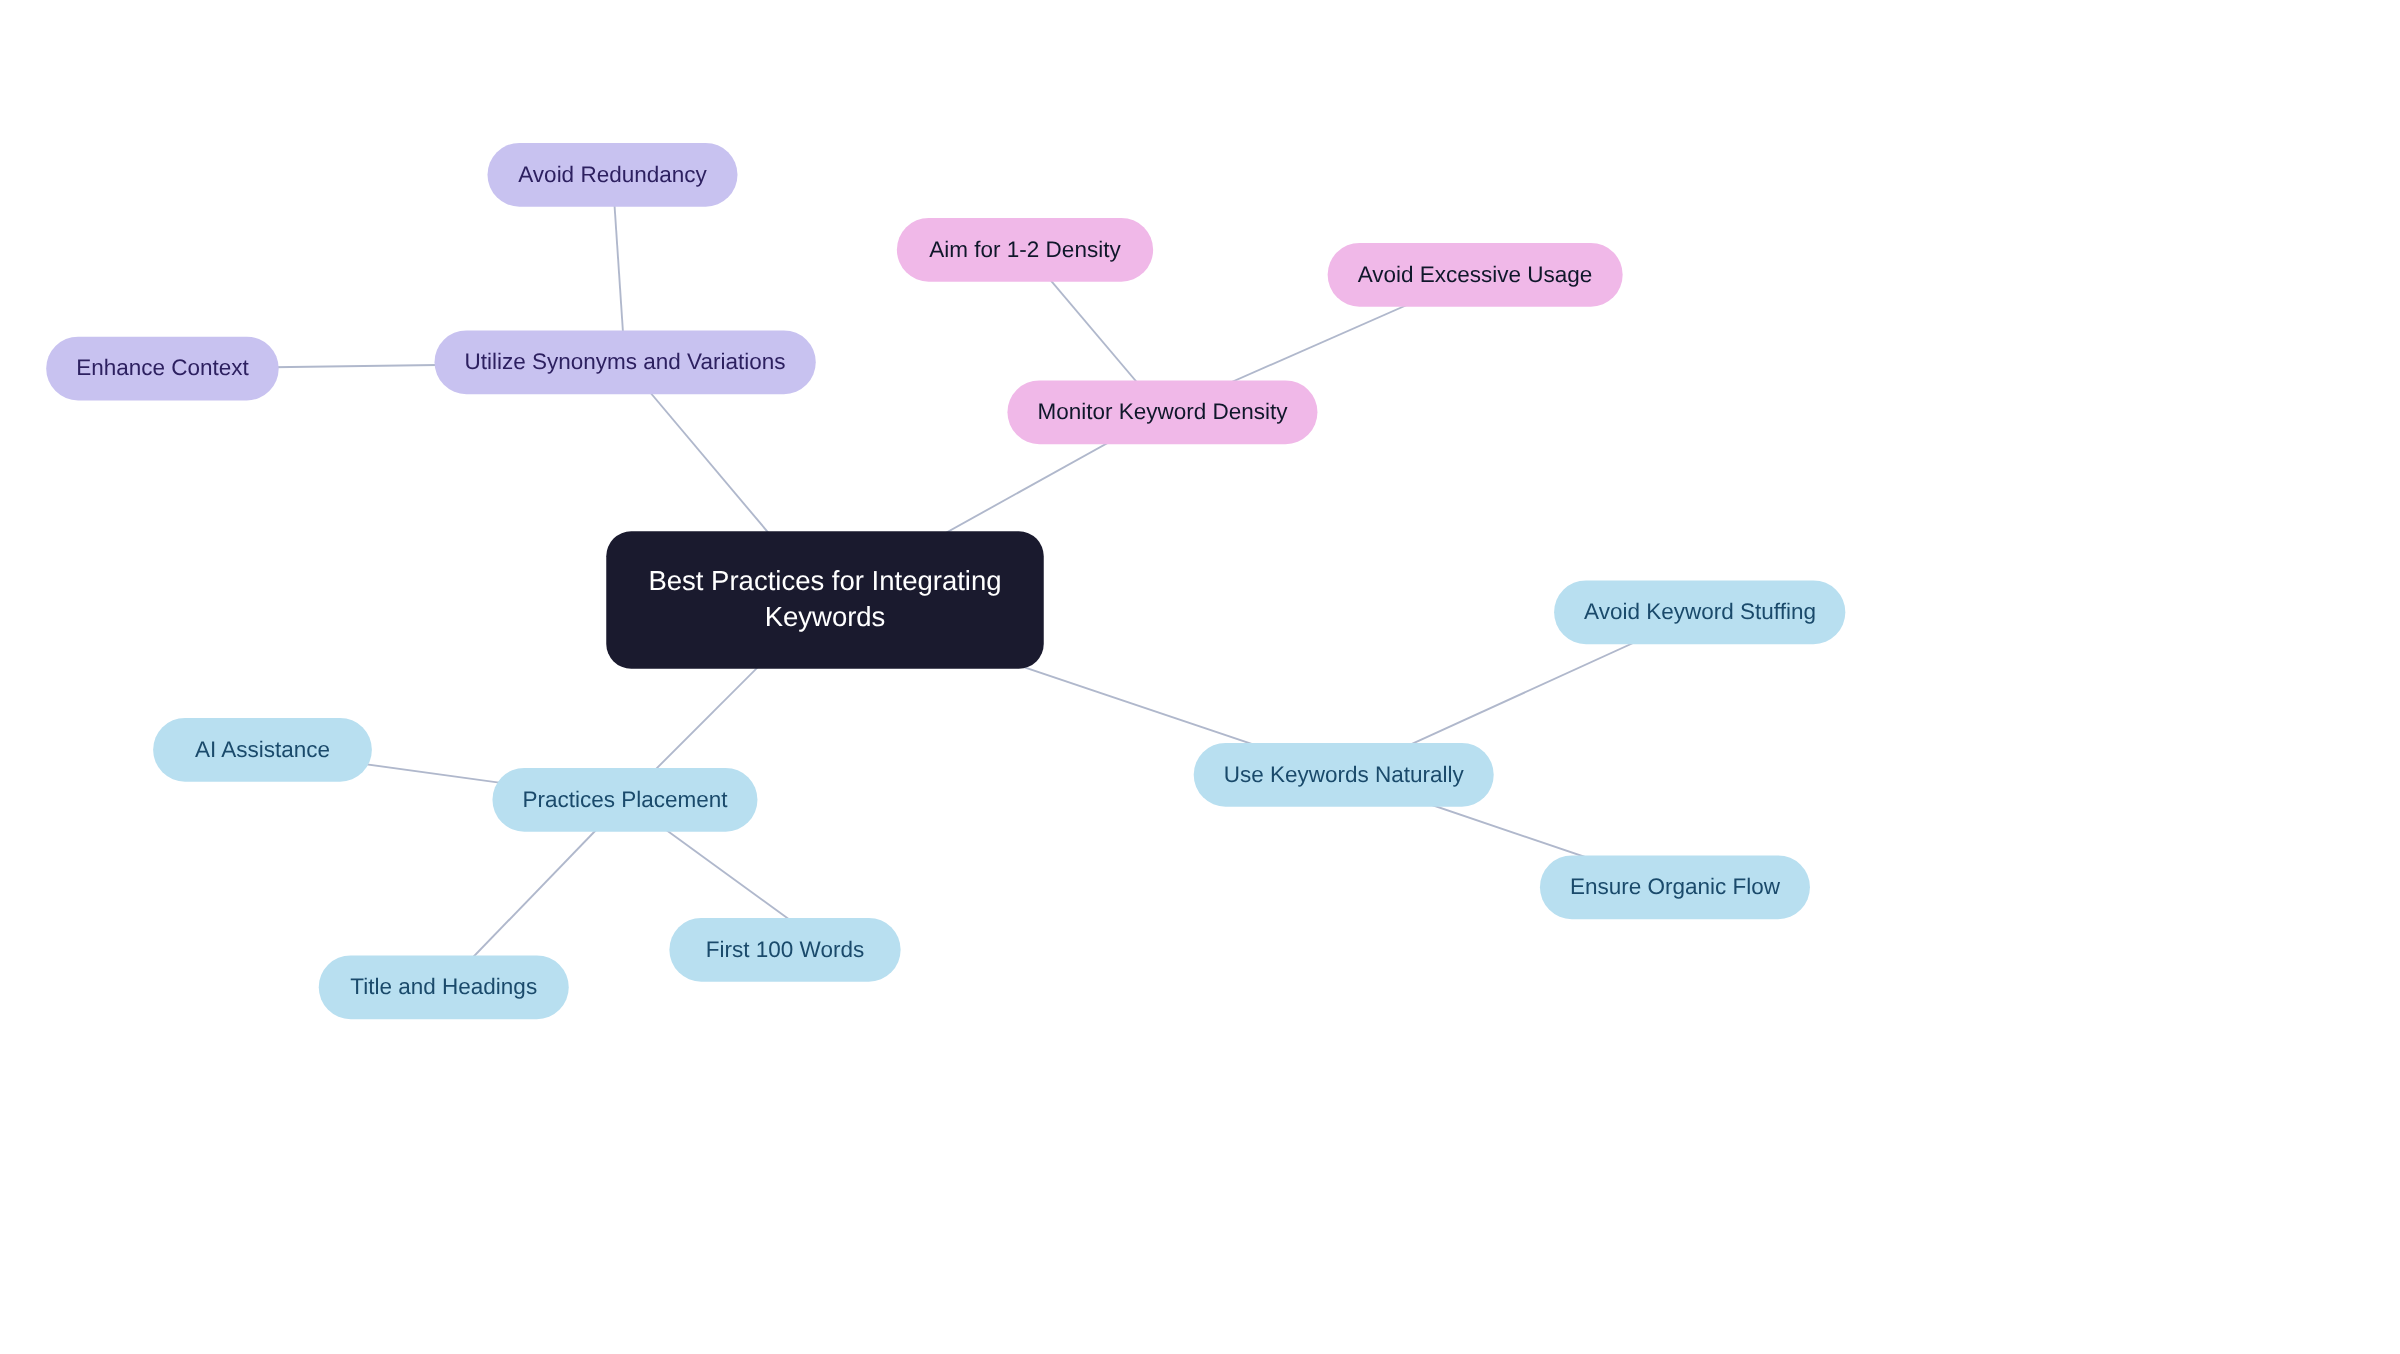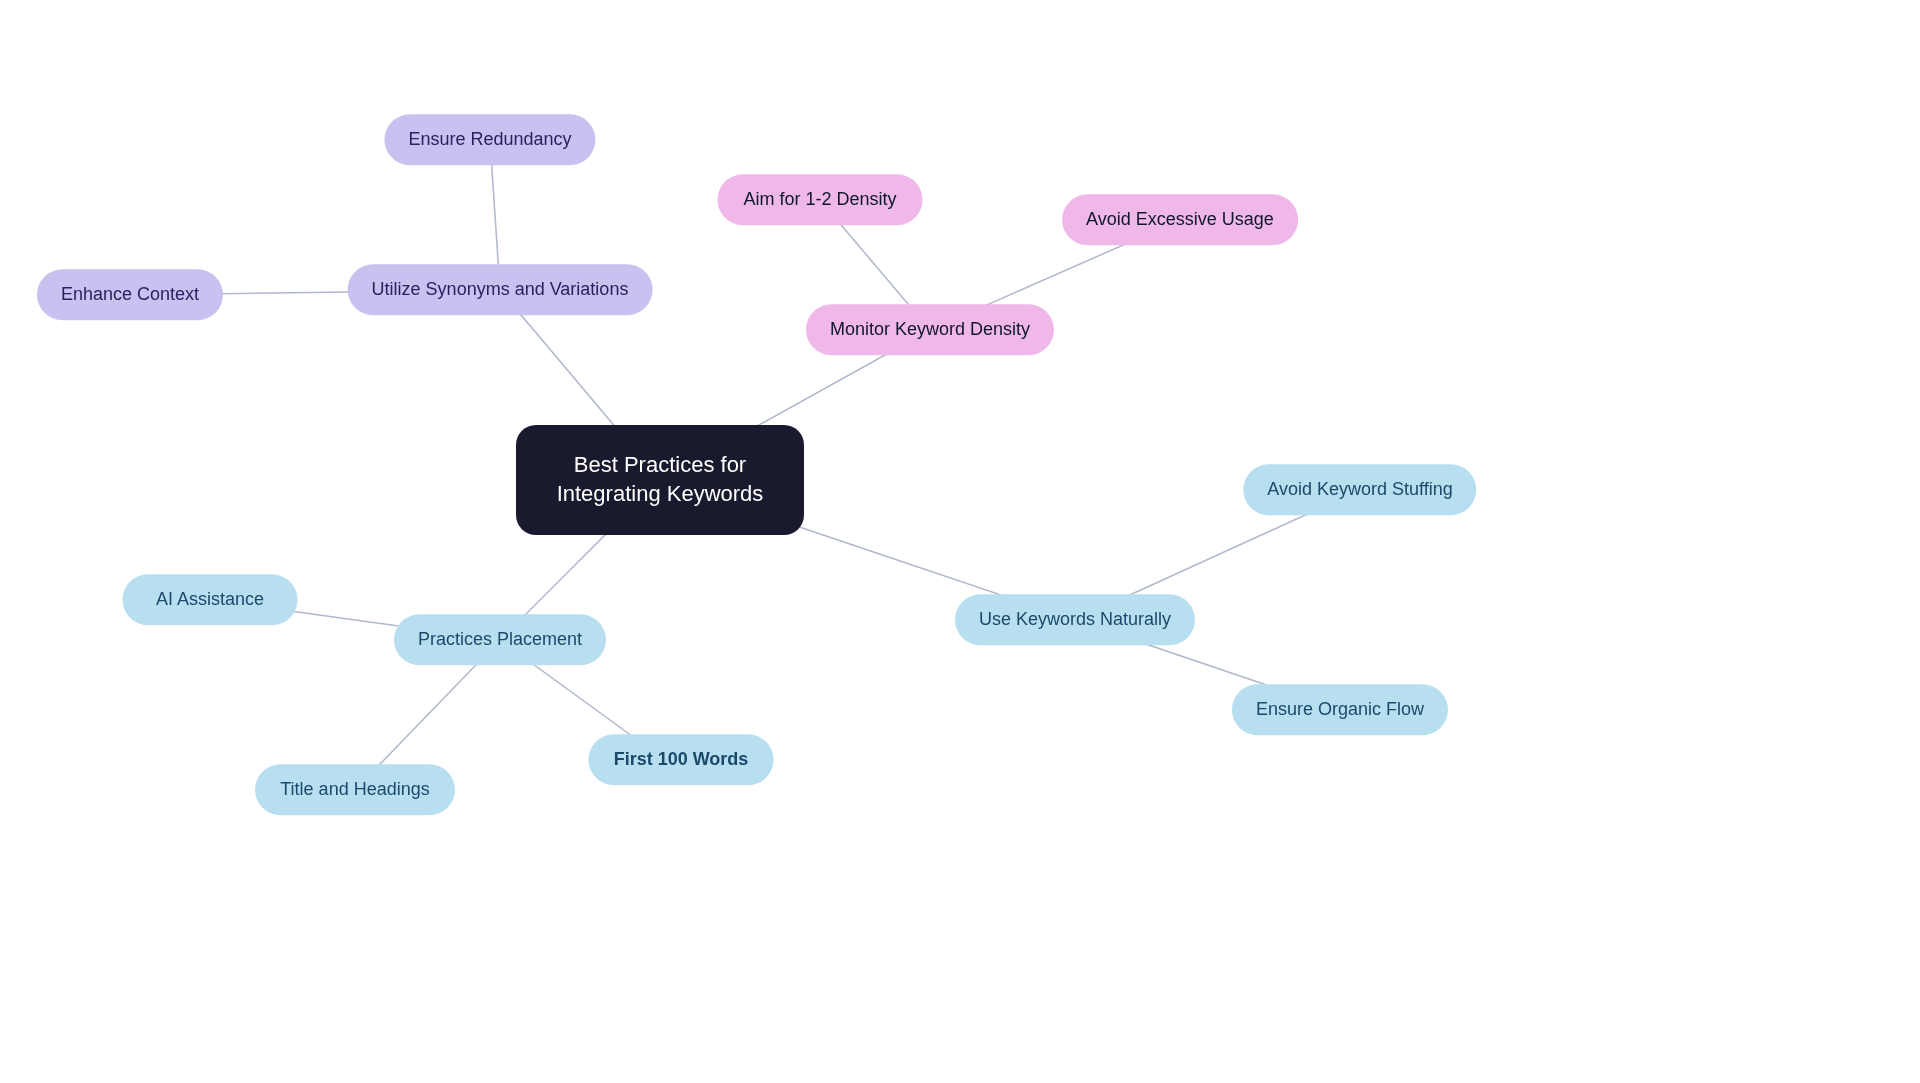--- a/index.html
+++ b/index.html
@@ -40,21 +40,21 @@
       font-size: 18px;
       line-height: 1.3;
       padding: 14px 24px;
     }
 
     .node-center {
       background: #1a1a2e;
       color: #ffffff;
       font-size: 22px;
       font-weight: 500;
-      width: 288px;
+      width: 350px;
       height: 110px;
       border-radius: 20px;
     }
 
     .node-purple {
       background: #c8c2f0;
       color: #2d2060;
       font-size: 18px;
     }
 
@@ -90,21 +90,21 @@
       <line x1="500" y1="640" x2="665" y2="760" stroke="#b0b8cc" stroke-width="1.5"></line>
     </svg>
 <div class="node node-center" style="left: 660px; top: 480px;">
       <span>Best Practices for Integrating Keywords</span>
     </div>
     <div class="node node-purple" style="left: 500px; top: 290px; min-width: 200px;">
       <span>Utilize Synonyms and
 Variations</span>
     </div>
     <div class="node node-purple" style="left: 490px; top: 140px; min-width: 200px;">
-      <span>Ensure Redundancy</span>
+      <span>Avoid Redundancy</span>
     </div>
     <div class="node node-purple" style="left: 130px; top: 295px; min-width: 185px;">
       <span>Enhance Context</span>
     </div>
     <div class="node node-pink" style="left: 930px; top: 330px; min-width: 240px;">
       <span>Monitor Keyword Density</span>
     </div>
     <div class="node node-pink" style="left: 820px; top: 200px; min-width: 205px;">
       <span>Aim for 1-2 Density</span>
     </div>
@@ -122,16 +122,16 @@
     </div>
     <div class="node node-blue" style="left: 500px; top: 640px; min-width: 210px;">
       <span>Practices Placement</span>
     </div>
     <div class="node node-blue" style="left: 210px; top: 600px; min-width: 175px;">
       <span>AI Assistance</span>
     </div>
     <div class="node node-blue" style="left: 355px; top: 790px; min-width: 200px;">
       <span>Title and Headings</span>
     </div>
-    <div class="node node-blue" style="left: 681px; top: 760px; min-width: 185px; font-weight: bold;">
+    <div class="node node-blue" style="left: 628px; top: 760px; min-width: 185px;">
       <span>First 100 Words</span>
     </div>
   </div>
 
 </body></html>

